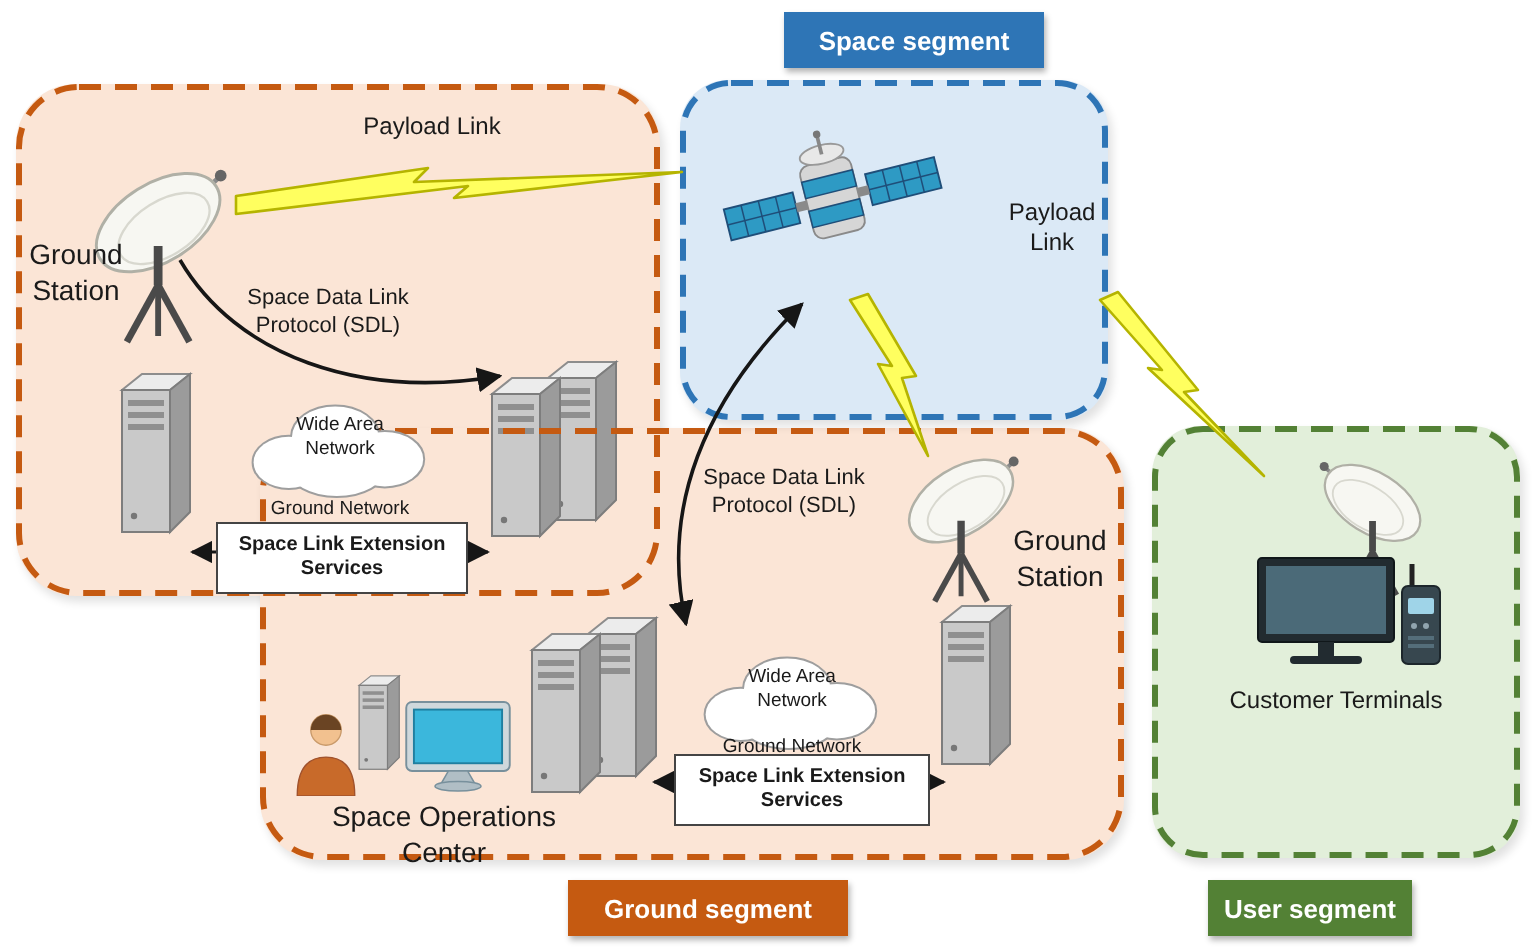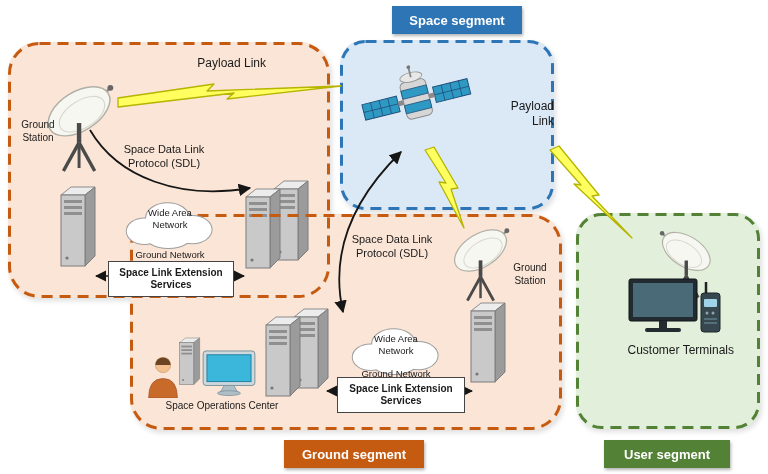--- a/index.html
+++ b/index.html
@@ -9,21 +9,21 @@
 
   .box-fill { position:absolute; z-index:1; box-shadow:2px 3px 5px rgba(0,0,0,.12); }
   .fill-ground { background:var(--ground-fill,#fbe5d6); border-radius:30px; }
   .fill-space  { background:var(--space-fill,#dbe9f6);  border-radius:24px; }
   .fill-user   { background:var(--user-fill,#e2efda);   border-radius:24px; }
 
   .icon { position:absolute; z-index:2; }
   svg.overlay { position:absolute; left:0; top:0; width:768px; height:474px; z-index:3; pointer-events:none; }
 
   .lbl { position:absolute; z-index:4; text-align:center; line-height:1.25; color:#1a1a1a; }
-  .f12 { font-size:12px;text-align:right; } .f11 { font-size:11px; } .f105 { font-size:10px; } .f95 { font-size:9.5px; }
+  .f12 { font-size:12px; } .f11 { font-size:11px; } .f105 { font-size:14px; } .f95 { font-size:9.5px; }
 
   .sle { position:absolute; z-index:4; background:#fff; border:1px solid #444;
          font-weight:bold; font-size:10px; line-height:1.25; text-align:center;
          display:flex; align-items:center; justify-content:center; padding:17px 2px; }
 
   .seg-title { position:absolute; z-index:5; color:#ffffff; font-weight:bold; font-size:13px;
                display:flex; align-items:center; justify-content:center;
                box-shadow:1px 2px 3px rgba(0,0,0,.3); }
   .t-space  { background:var(--space-title-bg,#2e75b6); }
   .t-ground { background:var(--ground-title-bg,#c55a11); }
@@ -186,21 +186,21 @@
     <path d="M 90 130 C 118 178 180 200 250 188" fill="none" style="stroke:var(--arrow,#161616)" stroke-width="1.8" marker-end="url(#arrow)"></path>
     <path d="M 401 152 C 352 200 330 254 343 312" fill="none" style="stroke:var(--arrow,#161616)" stroke-width="1.8" marker-start="url(#arrow)" marker-end="url(#arrow)"></path>
 
     <polygon points="118,98 214,84 207,91 341,86 227,99 234,93 118,107" style="fill:var(--bolt-fill,#ffff5f);stroke:var(--bolt-stroke,#b5b400)" stroke-width="1.3" stroke-linejoin="round"></polygon>
     <polygon points="425,150 446,183 439,182 464,228 451,189 458,188 434,147" style="fill:var(--bolt-fill,#ffff5f);stroke:var(--bolt-stroke,#b5b400)" stroke-width="1.3" stroke-linejoin="round"></polygon>
     <polygon points="550,150 581,185 574,184 632,238 592,196 599,195 559,146" style="fill:var(--bolt-fill,#ffff5f);stroke:var(--bolt-stroke,#b5b400)" stroke-width="1.3" stroke-linejoin="round"></polygon>
   </svg>
 
   <div class="seg-title t-space" style="left:392px;top:6px;width:130px;height:28px;">Space segment</div>
   <div class="seg-title t-ground" style="left:284px;top:440px;width:140px;height:28px;">Ground segment</div>
-  <div class="seg-title t-user" style="left:604px;top:440px;width:126px;height:28px;">User segment</div>
+  <div class="seg-title t-user" style="left:604px;top:440px;width:102px;height:28px;">User segment</div>
 
   <div class="lbl f12" style="left:166px;top:56px;width:100px;">Payload Link</div>
   <div class="lbl f105" style="left:10px;top:119px;width:56px;">Ground Station</div>
   <div class="lbl f11" style="left:108px;top:143px;width:112px;">Space Data Link Protocol (SDL)</div>
   <div class="lbl f95" style="left:140px;top:207px;width:60px;">Wide Area Network</div>
   <div class="lbl f95" style="left:130px;top:249px;width:80px;">Ground Network</div>
   <div class="sle" style="left:108px;top:261px;width:126px;height:31px;">Space Link Extension Services</div>
 
   <div class="lbl f12" style="left:498px;top:99px;width:56px;">Payload Link</div>
 

